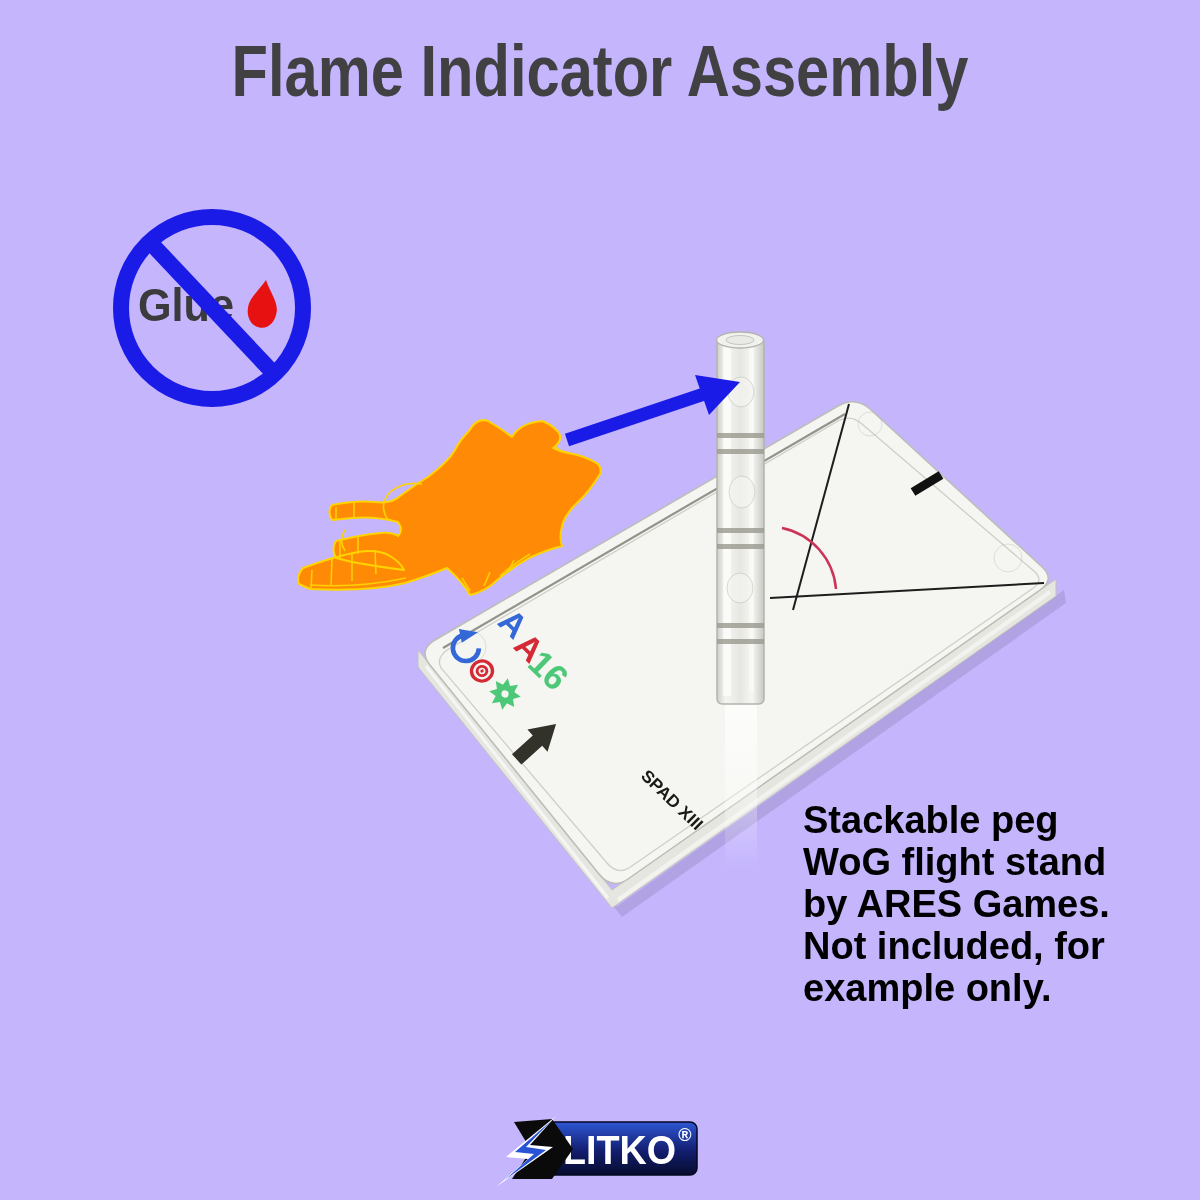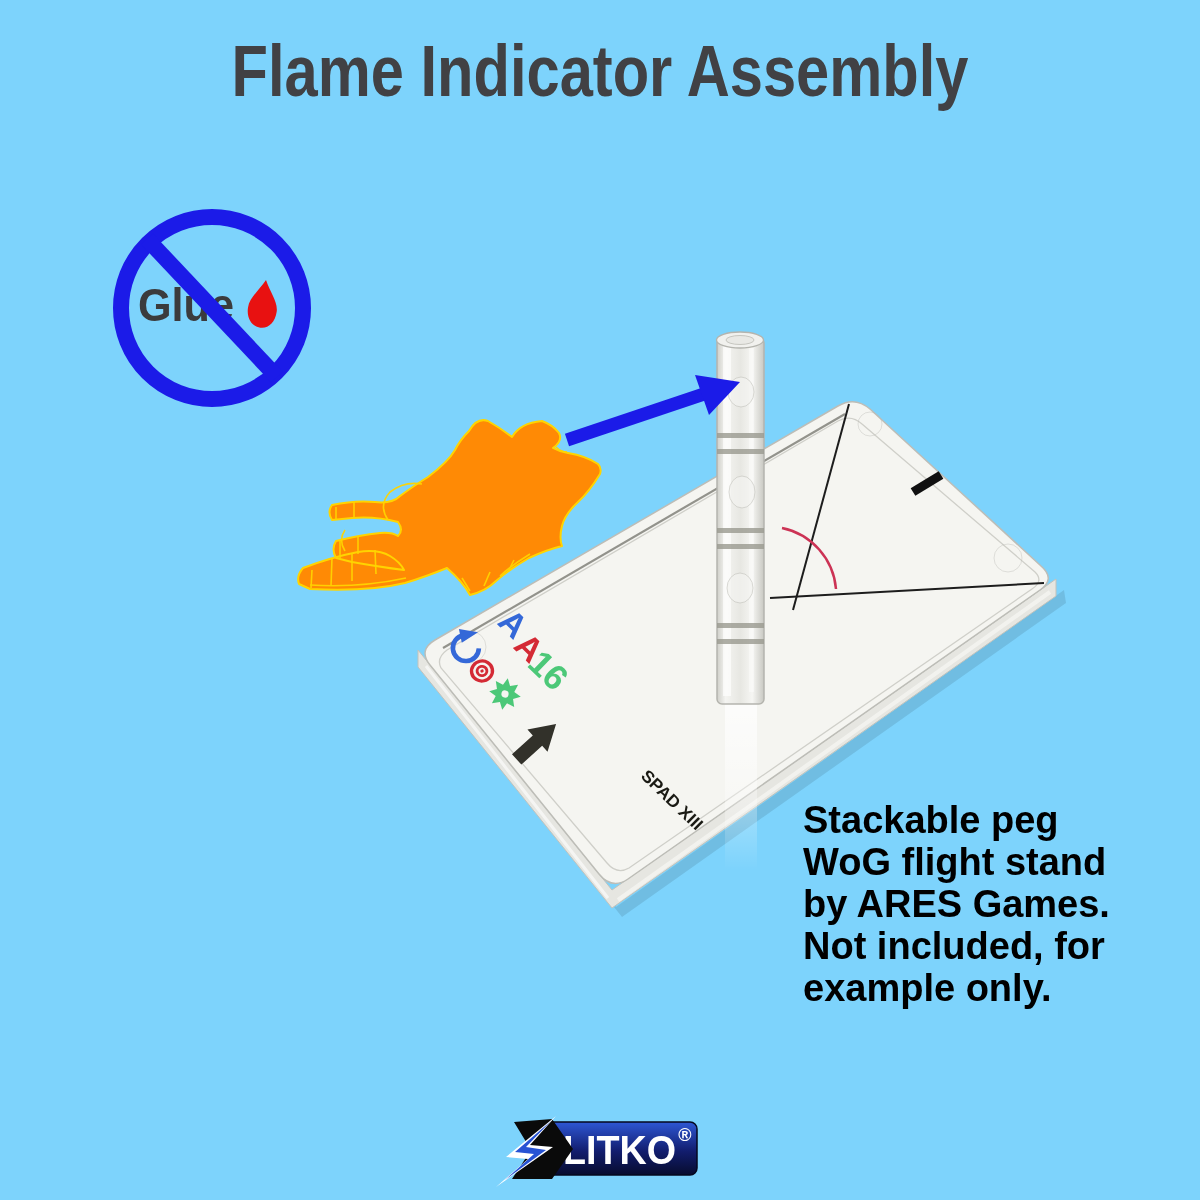--- a/index.html
+++ b/index.html
@@ -1,16 +1,16 @@
 <!DOCTYPE html>
 <html><head>
 <meta charset="utf-8">
 <style>
   html,body{margin:0;padding:0;background:#ffffff;}
-  .canvas{position:relative;width:1200px;height:1200px;background:#7dd3fc;overflow:hidden;
+  .canvas{position:relative;width:1200px;height:1200px;background:#c4b5fd;overflow:hidden;
           font-family:"Liberation Sans",sans-serif;}
   svg text{font-family:"Liberation Sans",sans-serif;}
   .title-text{font-weight:bold;}
   .note-line{font-weight:bold;}
 </style>
 </head>
 <body>
 
 <div class="canvas">
 <svg width="1200" height="1200" viewBox="0 0 1200 1200">

